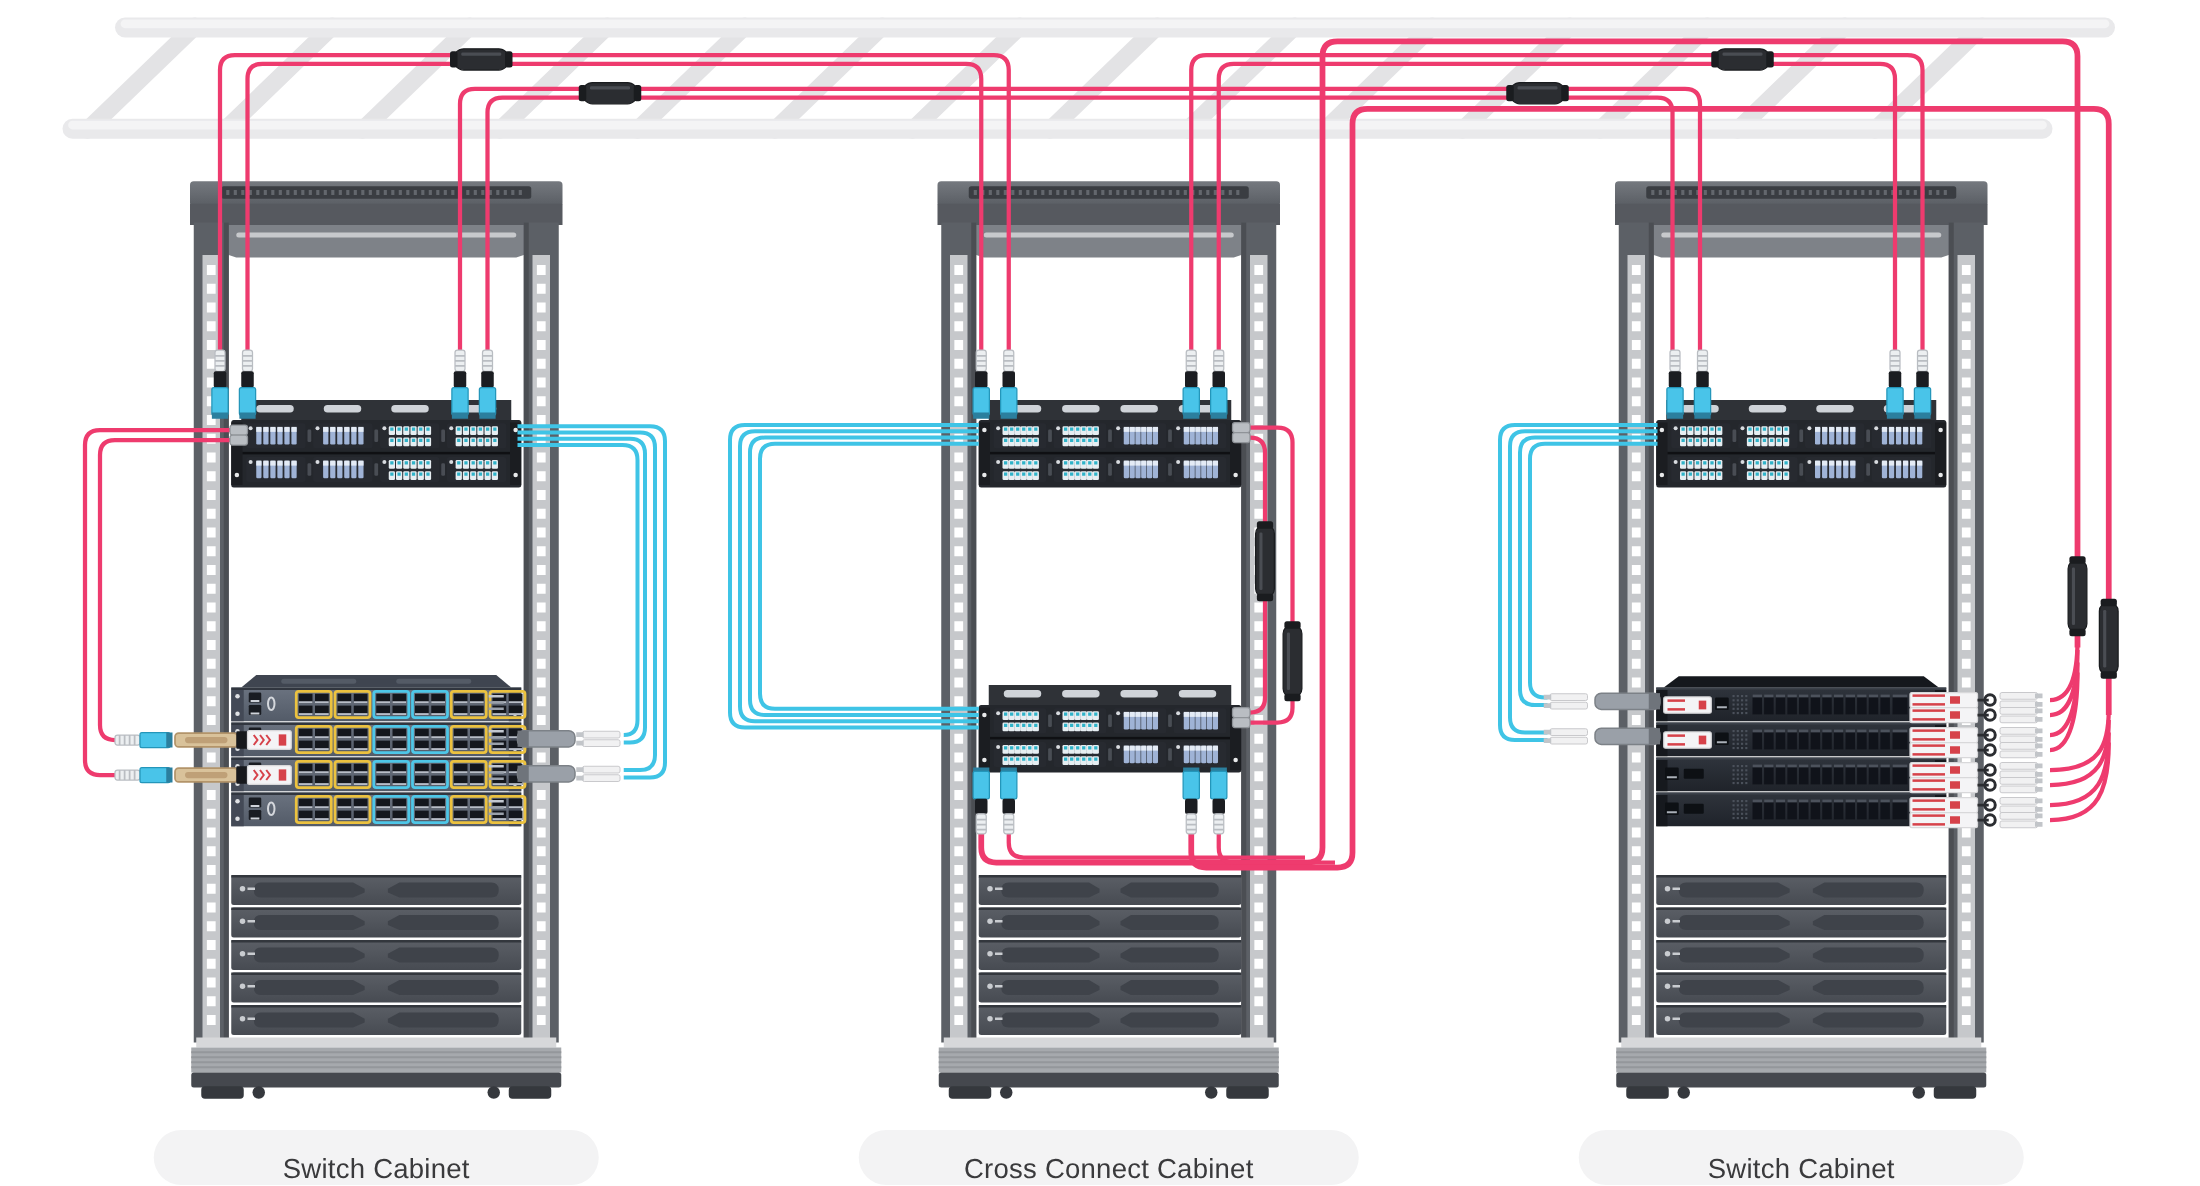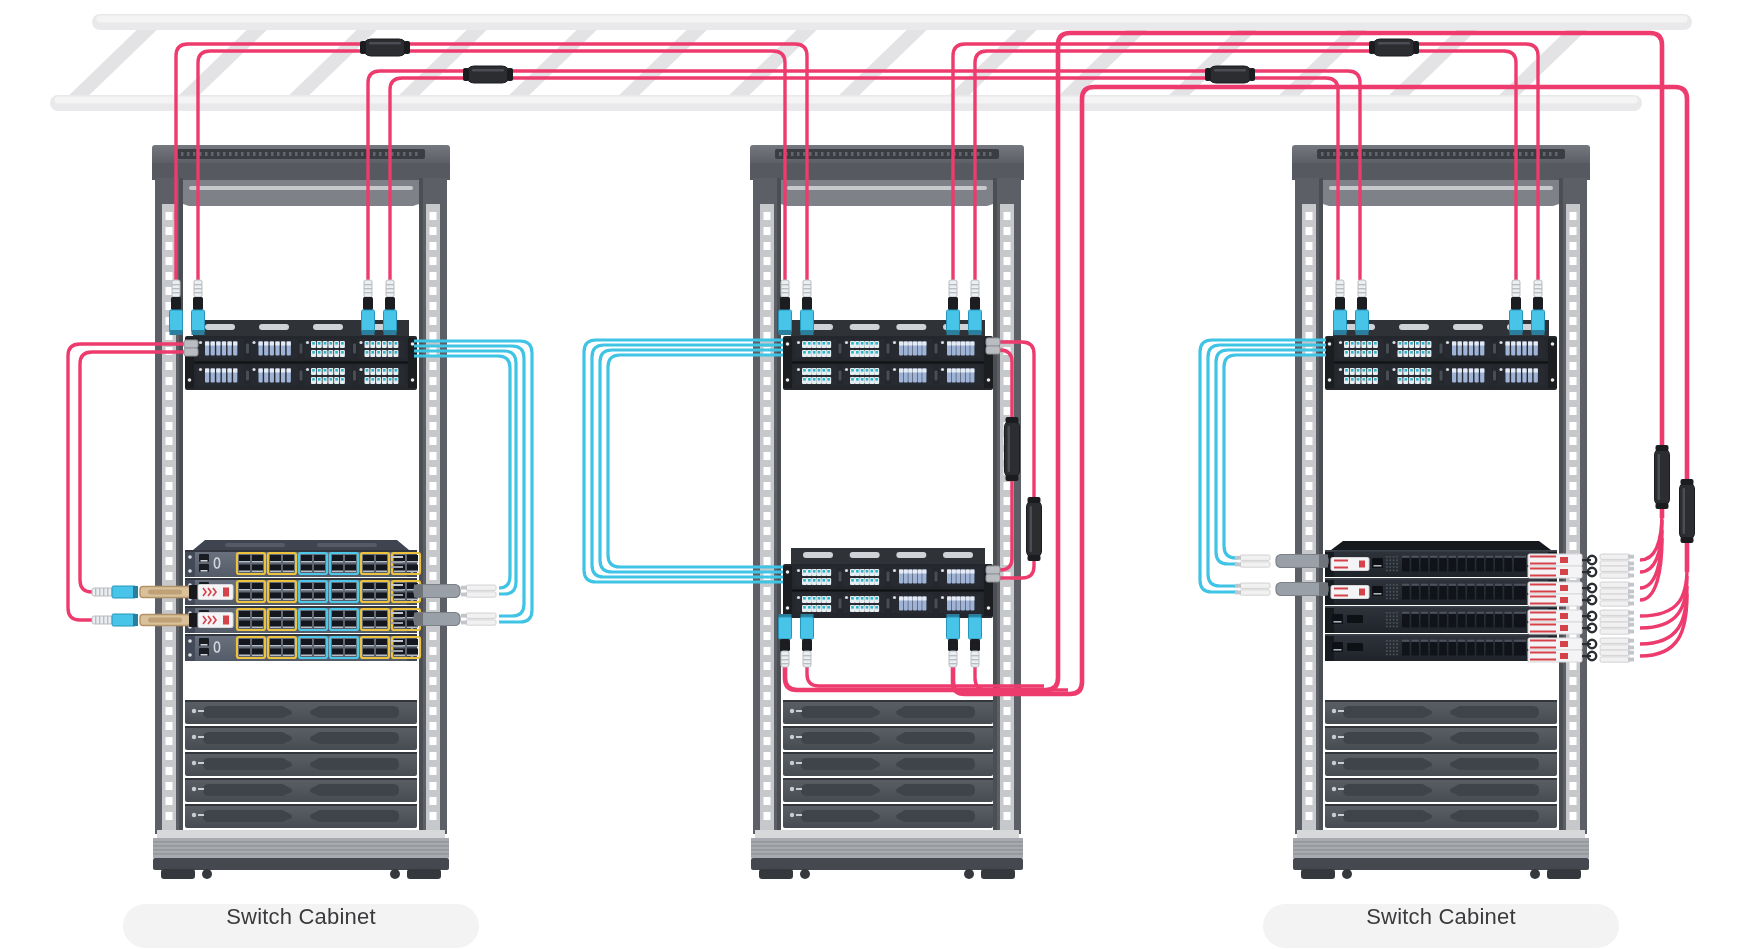--- a/index.html
+++ b/index.html
@@ -1,20 +1,20 @@
 <!DOCTYPE html>
 <html style="--pink: #ee3b6e; --cyan: #3fc4e6; --label-bg: #f3f3f4; --label-text: #3a3a3c;"><head>
 <meta charset="utf-8">
 <style>
   html,body{margin:0;padding:0;background:#ffffff;}
   #stage{position:relative;width:1760px;height:949px;overflow:hidden;background:#fff;
          font-family:"Liberation Sans", sans-serif;}
   svg{position:absolute;left:0;top:0;}
   .pill{position:absolute;height:44px;border-radius:22px;background:var(--label-bg,#f3f3f4);
-        display:flex;align-items:flex-start;justify-content:center;
+        display:flex;align-items:flex-end;justify-content:center;
         font-size:22px;color:var(--label-text,#3a3a3c);letter-spacing:.2px;}
   
   .pk{fill:none;stroke:var(--pink,#ee3b6e);stroke-width:3.4;}
   .pkT{fill:none;stroke:var(--pink,#ee3b6e);stroke-width:4.6;}
   .cy{fill:none;stroke:var(--cyan,#3fc4e6);stroke-width:3.2;}
 </style>
 </head>
 <body>
 
 <div id="stage">
@@ -2352,16 +2352,19 @@
           <rect x="1628" y="650.8" width="6" height="3.8" fill="#c2c5c9"></rect>
           <rect x="1600" y="656.8" width="30" height="5.4" rx="1.5" fill="#f1f1f2" stroke="#c9c9cc" stroke-width="0.8"></rect>
           <rect x="1628" y="657.5999999999999" width="6" height="3.8" fill="#c2c5c9"></rect>
         </g>
       </g>
 </svg>
 
 <div class="pill" style="left:123px;top:904px;width:356px">
       <span>Switch Cabinet</span>
     </div>
+<div class="pill" style="left:687px;top:904px;width:400px">
+      <span>Cross Connect Cabinet</span>
+    </div>
 <div class="pill" style="left:1263px;top:904px;width:356px">
       <span>Switch Cabinet</span>
     </div>
 </div>
 
 </body></html>

